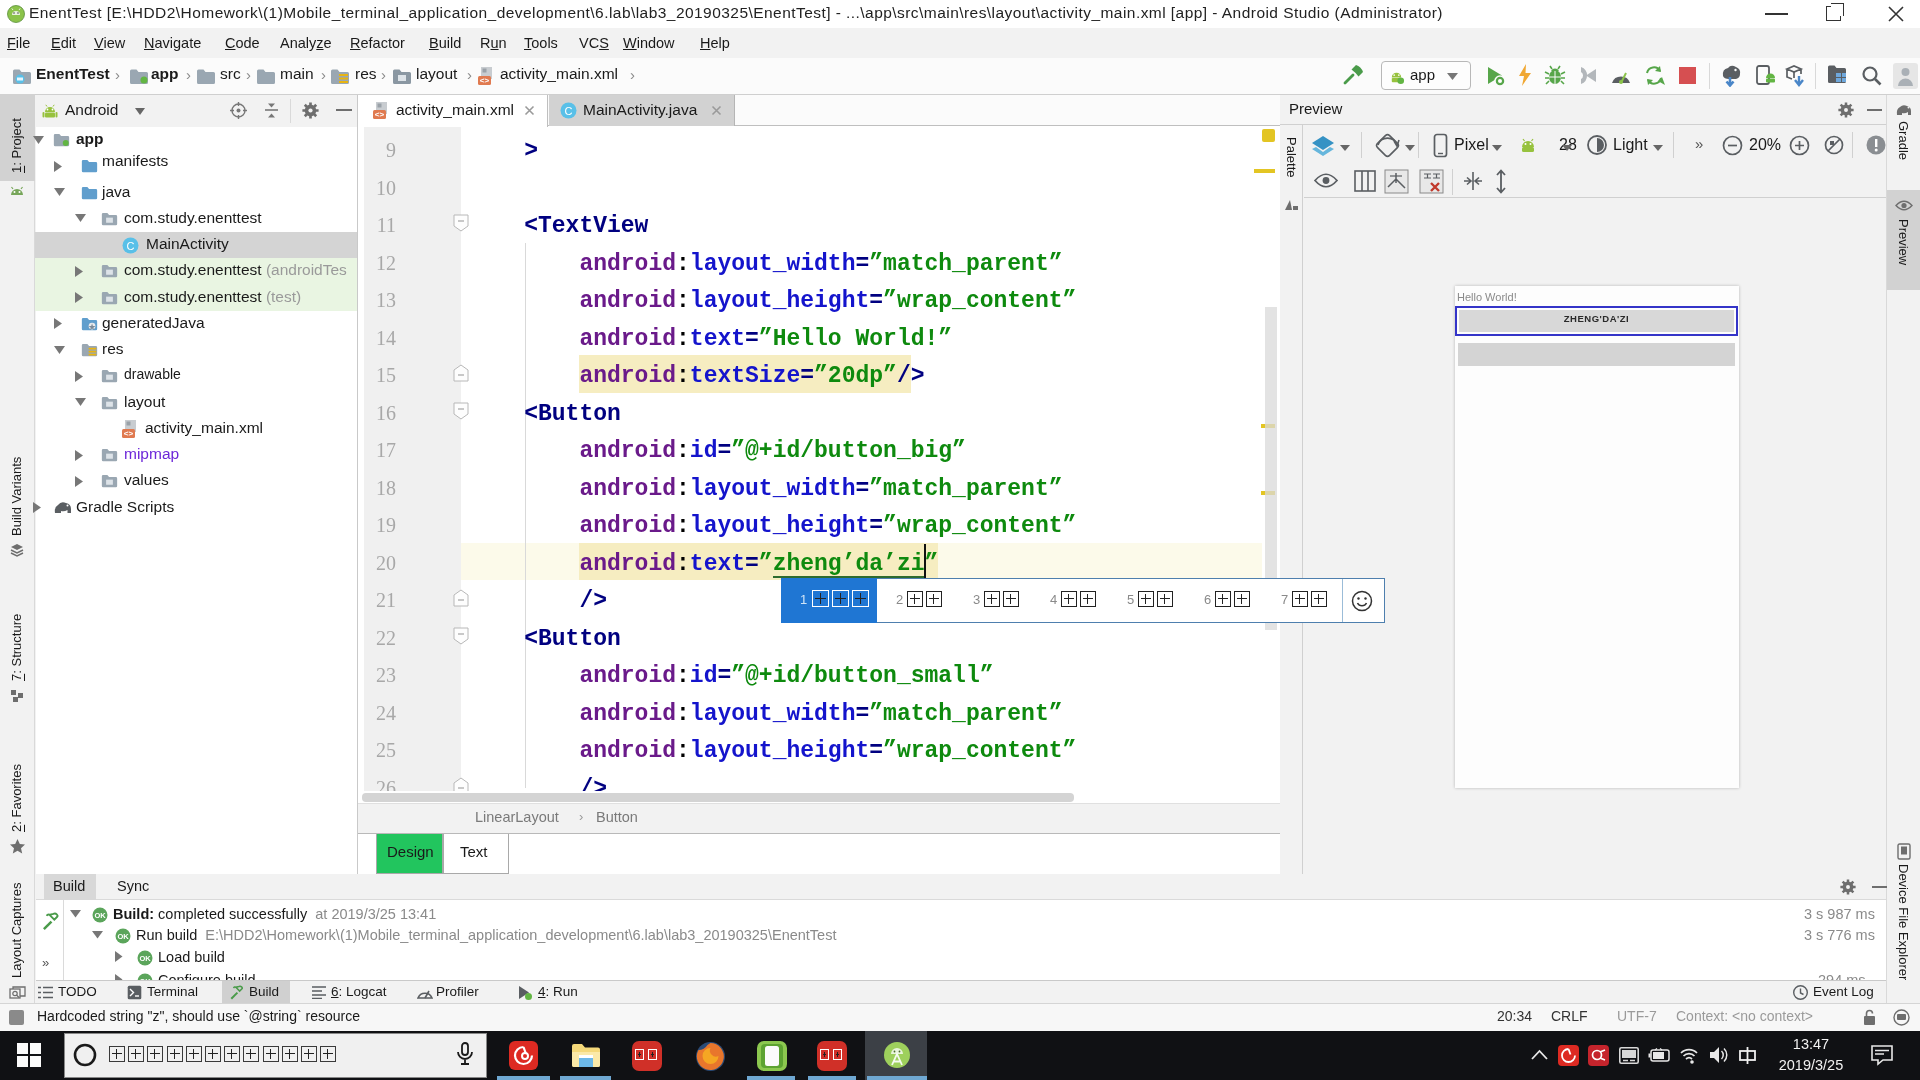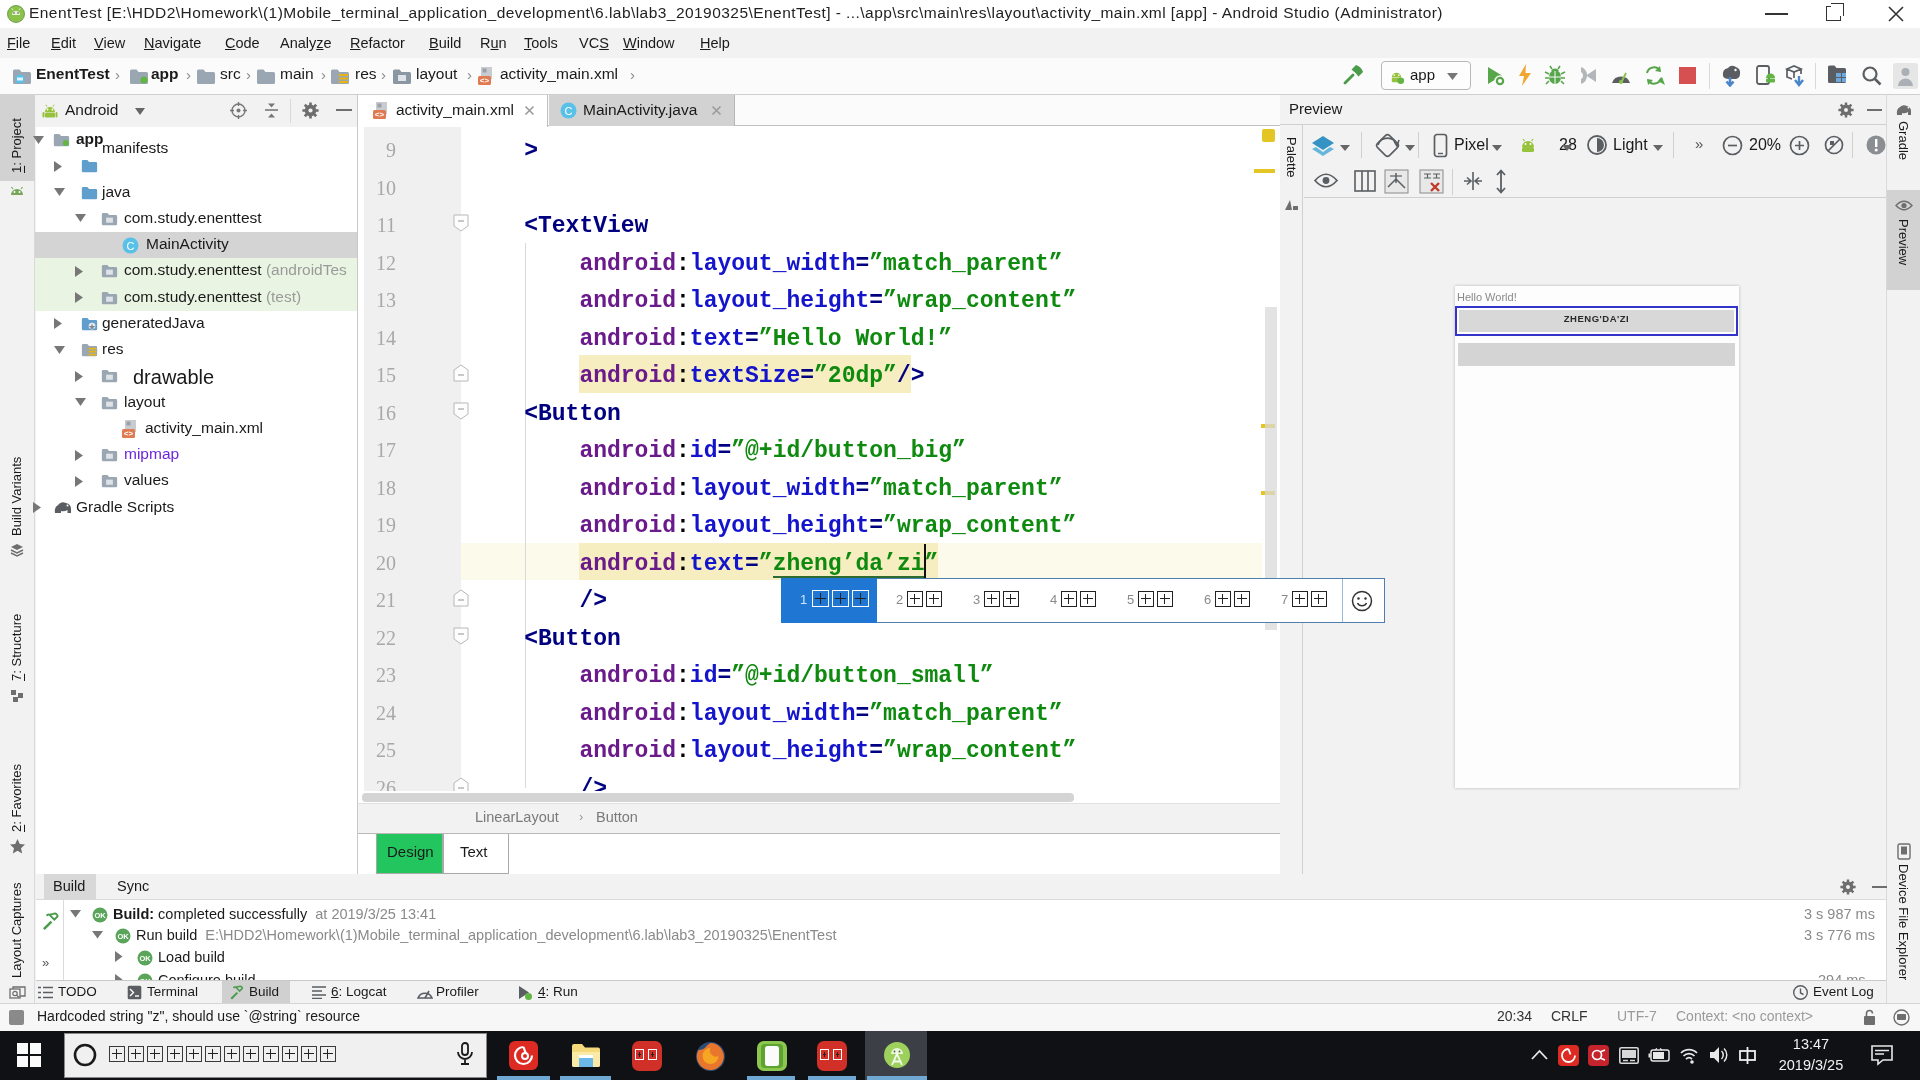--- a/index.html
+++ b/index.html
@@ -256,21 +256,21 @@
         <path d="M1 3 a1.5 1.5 0 0 1 1.5-1.5 h5 l2 2.5 h8 a1.5 1.5 0 0 1 1.5 1.5 v9 a1.5 1.5 0 0 1-1.5 1.5 h-15 a1.5 1.5 0 0 1-1.5-1.5 Z" fill="#9aa7b2"></path>
         <circle cx="15" cy="12" r="3.5" fill="#62b543"></circle>
       </svg>
 <span class="abs" style="left:40px;top:35.0px;font-size:15.5px;color:#1a1a1a;font-weight:bold;white-space:pre;">app</span>
 <svg class="abs" style="left:18px;top:65.8px" width="9" height="11" viewBox="0 0 9 11">
         <path d="M0 0 L8 5.5 L0 11 Z" fill="#777"></path>
       </svg>
 <svg class="abs" style="left:45px;top:63.3px" width="17" height="15" viewBox="0 0 20 16">
         <path d="M1 3 a1.5 1.5 0 0 1 1.5-1.5 h5 l2 2.5 h8 a1.5 1.5 0 0 1 1.5 1.5 v9 a1.5 1.5 0 0 1-1.5 1.5 h-15 a1.5 1.5 0 0 1-1.5-1.5 Z" fill="#609ecd"></path>
       </svg>
-<span class="abs" style="left:66px;top:44px;font-size:15.5px;color:#1a1a1a;white-space:pre;">manifests</span>
+<span class="abs" style="left:66px;top:57px;font-size:15.5px;color:#1a1a1a;white-space:pre;">manifests</span>
 <svg class="abs" style="left:18px;top:93.0px" width="11" height="9" viewBox="0 0 11 9">
         <path d="M0 0 L11 0 L5.5 8 Z" fill="#777"></path>
       </svg>
 <svg class="abs" style="left:45px;top:89.5px" width="17" height="15" viewBox="0 0 20 16">
         <path d="M1 3 a1.5 1.5 0 0 1 1.5-1.5 h5 l2 2.5 h8 a1.5 1.5 0 0 1 1.5 1.5 v9 a1.5 1.5 0 0 1-1.5 1.5 h-15 a1.5 1.5 0 0 1-1.5-1.5 Z" fill="#609ecd"></path>
       </svg>
 <span class="abs" style="left:66px;top:87.5px;font-size:15.5px;color:#1a1a1a;white-space:pre;">java</span>
 <svg class="abs" style="left:39px;top:119.3px" width="11" height="9" viewBox="0 0 11 9">
         <path d="M0 0 L11 0 L5.5 8 Z" fill="#777"></path>
       </svg>
@@ -319,21 +319,21 @@
         <rect x="9" y="13" width="9" height="2" fill="#e8b411"></rect>
       </svg>
 <span class="abs" style="left:66px;top:245.0px;font-size:15.5px;color:#1a1a1a;white-space:pre;">res</span>
 <svg class="abs" style="left:39px;top:275.8px" width="9" height="11" viewBox="0 0 9 11">
         <path d="M0 0 L8 5.5 L0 11 Z" fill="#777"></path>
       </svg>
 <svg class="abs" style="left:65px;top:273.3px" width="17" height="15" viewBox="0 0 20 16">
         <path d="M1 3 a1.5 1.5 0 0 1 1.5-1.5 h5 l2 2.5 h8 a1.5 1.5 0 0 1 1.5 1.5 v9 a1.5 1.5 0 0 1-1.5 1.5 h-15 a1.5 1.5 0 0 1-1.5-1.5 Z" fill="#9aa7b2"></path>
         <rect x="6" y="7" width="8" height="6" fill="#dde3e8"></rect>
       </svg>
-<span class="abs" style="left:88px;top:271.3px;font-size:20px;color:#1a1a1a;white-space:pre;margin-left:9px;">drawable</span>
+<span class="abs" style="left:88px;top:271.3px;font-size:14px;color:#1a1a1a;white-space:pre;">drawable</span>
 <svg class="abs" style="left:39px;top:303.0px" width="11" height="9" viewBox="0 0 11 9">
         <path d="M0 0 L11 0 L5.5 8 Z" fill="#777"></path>
       </svg>
 <svg class="abs" style="left:65px;top:299.5px" width="17" height="15" viewBox="0 0 20 16">
         <path d="M1 3 a1.5 1.5 0 0 1 1.5-1.5 h5 l2 2.5 h8 a1.5 1.5 0 0 1 1.5 1.5 v9 a1.5 1.5 0 0 1-1.5 1.5 h-15 a1.5 1.5 0 0 1-1.5-1.5 Z" fill="#9aa7b2"></path>
         <rect x="6" y="7" width="8" height="6" fill="#dde3e8"></rect>
       </svg>
 <span class="abs" style="left:88px;top:297.5px;font-size:15.5px;color:#1a1a1a;white-space:pre;">layout</span>
 <svg class="abs" style="left:85px;top:323.8px" width="19" height="20" viewBox="0 0 19 20">
         <rect x="4" y="1" width="11" height="12" fill="#c8ccd0"></rect>

